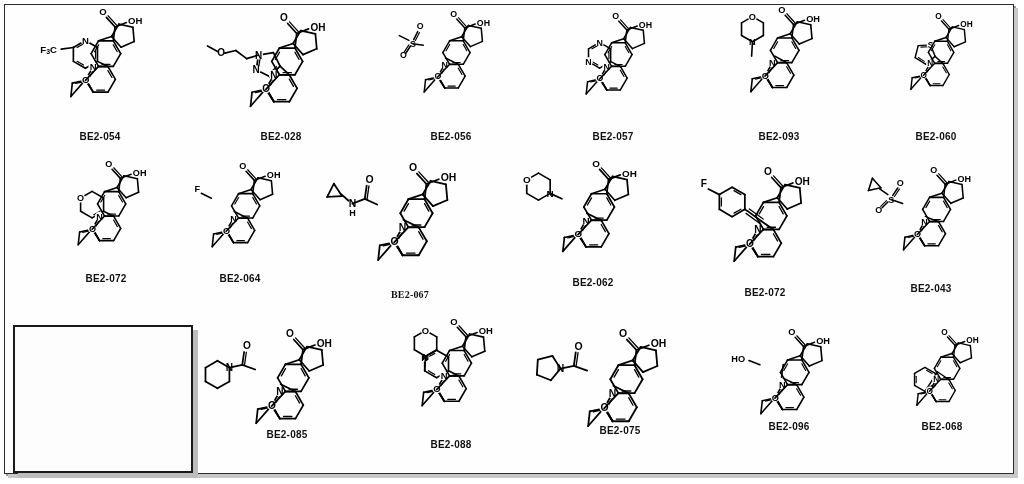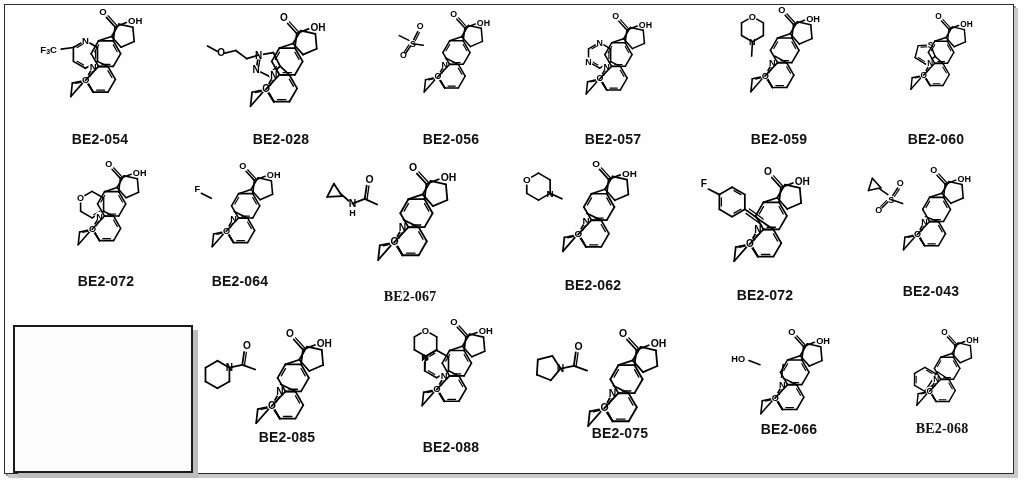--- a/index.html
+++ b/index.html
@@ -23,21 +23,21 @@
   .mol-cell{
     position:absolute; top:0;
     height:100%;
     box-sizing:border-box;
   }
   .mol-art{ position:absolute; left:0; top:0; width:100%; }
   .mol-art svg{ display:block; width:100%; height:auto; overflow:visible; }
 
   .mol-label{
     position:absolute; width:100%; text-align:center;
-    font-size:14px; font-weight:bold; color:#111;
+    font-size:10px; font-weight:bold; color:#111;
     letter-spacing:0.2px; white-space:nowrap;
   }
 
   
   #highlight-box{
     position:absolute;
     left:8px; top:320px;
     width:180px; height:148px;
     border:2.5px solid #1a1a1a;
     background:#fdfdfd;
@@ -370,21 +370,21 @@
               <text x="132.3" y="10.7" text-anchor="start">OH</text>
               <line class="bond" x1="98.3" y1="29.7" x2="113.3" y2="24.7"></line>
               <line class="bond" x1="113.3" y1="24.7" x2="121.7" y2="10.5"></line>
               <line class="bond" x1="121.7" y1="10.5" x2="137.8" y2="14.1"></line>
               <line class="bond" x1="137.8" y1="14.1" x2="139.3" y2="30.5"></line>
               <line class="bond" x1="139.3" y1="30.5" x2="124.2" y2="37.0"></line>
               <line class="bond" x1="124.2" y1="37.0" x2="113.3" y2="24.7"></line>
             </g>
           </svg>
         </div>
-        <div class="mol-label" style="top: 122px;">BE2-059</div>
+        <div class="mol-label" style="top: 122px;">BE2-093</div>
       </div>
       <div class="mol-cell" style="left: 856px; width: 150px;">
         <div class="mol-art" style="top: 10px;">
           <svg viewBox="0 0 200 140" preserveAspectRatio="xMidYMid meet">
             <g>
               <line class="bond" x1="109.2" y1="59.3" x2="98.8" y2="49.8"></line>
               <line class="bond" x1="98.8" y1="49.8" x2="86.1" y2="60.2"></line>
               <line class="bond" x1="86.1" y1="60.2" x2="72.2" y2="51.4"></line>
               <line class="bond" x1="72.2" y1="51.4" x2="76.3" y2="35.5"></line>
               <line class="bond" x1="76.3" y1="35.5" x2="92.7" y2="34.5"></line>
@@ -1106,21 +1106,21 @@
               <text x="132.3" y="10.7" text-anchor="start">OH</text>
               <line class="bond" x1="98.3" y1="29.7" x2="113.3" y2="24.7"></line>
               <line class="bond" x1="113.3" y1="24.7" x2="121.7" y2="10.5"></line>
               <line class="bond" x1="121.7" y1="10.5" x2="137.8" y2="14.1"></line>
               <line class="bond" x1="137.8" y1="14.1" x2="139.3" y2="30.5"></line>
               <line class="bond" x1="139.3" y1="30.5" x2="124.2" y2="37.0"></line>
               <line class="bond" x1="124.2" y1="37.0" x2="113.3" y2="24.7"></line>
             </g>
           </svg>
         </div>
-        <div class="mol-label" style="top: 110px;">BE2-066</div>
+        <div class="mol-label" style="top: 110px;">BE2-096</div>
       </div>
       <div class="mol-cell" style="left: 862px; width: 150px;">
         <div class="mol-art" style="top: 24px;">
           <svg viewBox="0 0 200 140" preserveAspectRatio="xMidYMid meet">
             <g>
               <line class="bond" x1="109.2" y1="59.3" x2="94.2" y2="49.3"></line>
               <line class="bond" x1="94.2" y1="49.3" x2="77.2" y2="75.3"></line>
               <line class="bond" x1="91.1" y1="67.3" x2="77.2" y2="75.3"></line>
               <line class="bond" x1="77.2" y1="75.3" x2="63.4" y2="67.3"></line>
               <line class="bond" x1="63.4" y1="67.3" x2="63.4" y2="51.3"></line>
@@ -1167,17 +1167,17 @@
               <text x="132.3" y="10.7" text-anchor="start">OH</text>
               <line class="bond" x1="98.3" y1="29.7" x2="113.3" y2="24.7"></line>
               <line class="bond" x1="113.3" y1="24.7" x2="121.7" y2="10.5"></line>
               <line class="bond" x1="121.7" y1="10.5" x2="137.8" y2="14.1"></line>
               <line class="bond" x1="137.8" y1="14.1" x2="139.3" y2="30.5"></line>
               <line class="bond" x1="139.3" y1="30.5" x2="124.2" y2="37.0"></line>
               <line class="bond" x1="124.2" y1="37.0" x2="113.3" y2="24.7"></line>
             </g>
           </svg>
         </div>
-        <div class="mol-label" style="top: 110px; font-family: Liberation Serif, serif;">BE2-068</div>
+        <div class="mol-label" style="top: 110px;">BE2-068</div>
       </div>
     </div>
 
 </div>
 
 </body></html>

